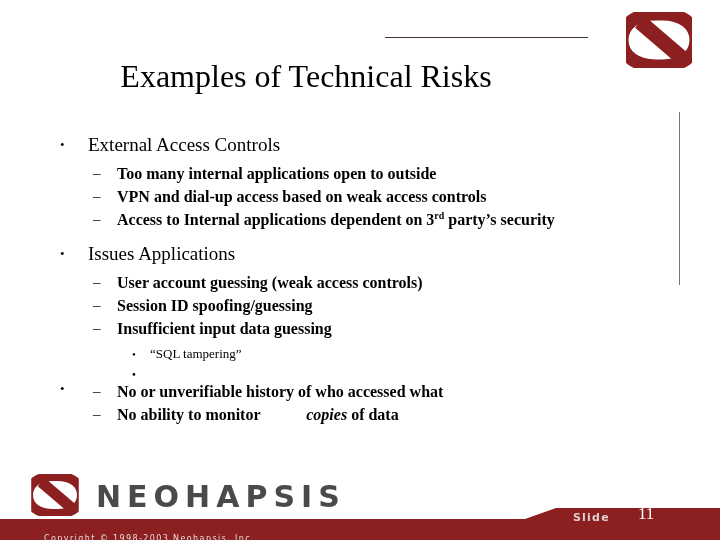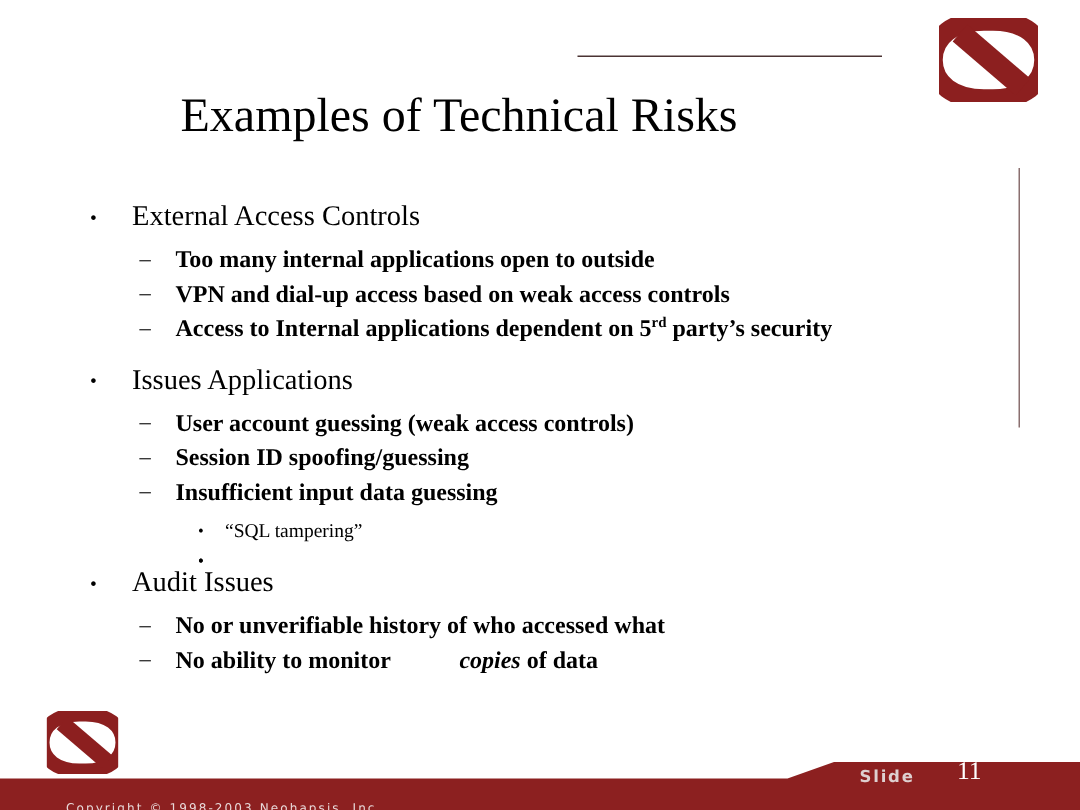--- a/index.html
+++ b/index.html
@@ -199,21 +199,21 @@
     <div class="lvl2">
       <span class="mark">–</span>
       <span>Too many internal applications open to outside</span>
     </div>
     <div class="lvl2">
       <span class="mark">–</span>
       <span>VPN and dial-up access based on weak access controls</span>
     </div>
     <div class="lvl2">
       <span class="mark">–</span>
-      <span>Access to Internal applications dependent on 5</span><sup>rd</sup><span> party’s security</span>
+      <span>Access to Internal applications dependent on 3</span><sup>rd</sup><span> party’s security</span>
     </div>
     <div class="gap-md"></div>
 
     <div class="lvl1">
       <span class="mark">•</span>
       <span>Issues Applications</span>
     </div>
     <div class="gap-sm"></div>
 
     <div class="lvl2">
@@ -237,21 +237,20 @@
     <div class="lvl3">
       <span class="mark">•</span>
     </div>
     <div class="lvl3">
       <span class="mark">•</span>
     </div>
     <div class="gap-lg"></div>
 
     <div class="lvl1">
       <span class="mark">•</span>
-      <span>Audit Issues</span>
     </div>
     <div class="gap-sm"></div>
 
     <div class="lvl2">
       <span class="mark">–</span>
       <span>No or unverifiable history of who accessed what</span>
     </div>
     <div class="lvl2">
       <span class="mark">–</span>
       <span>No ability to monitor </span><span class="ital">copies</span><span> of data</span>
@@ -261,20 +260,21 @@
 
   <div class="footer-logo">
     <span>
       <svg width="62" height="42" viewBox="0 0 86 56" aria-hidden="true">
         <path d="M40 2 C20 2 6 12 6 28 C6 44 20 54 40 54 L46 54 C66 54 80 44 80 28 C80 12 66 2 46 2 Z" fill="none" stroke="#8c1f1f" stroke-width="13"></path>
         <path d="M24 10 L66 46" stroke="#8c1f1f" stroke-width="15"></path>
         <rect x="0" y="0" width="10" height="56" fill="#ffffff"></rect>
         <rect x="76" y="0" width="10" height="56" fill="#ffffff"></rect>
       </svg>
     </span>
+    <span class="wordmark">NEOHAPSIS</span>
   </div>
 
   <div class="footer-band">
     <svg width="720" height="40" viewBox="0 0 720 40" aria-hidden="true">
       <path d="M0 19 L525 19 L556 8 L720 8 L720 40 L0 40 Z" fill="#8c2020"></path>
     </svg>
   </div>
 
   <div class="copyright">Copyright © 1998-2003 Neohapsis, Inc.</div>
   <div class="slide-word">Slide</div>

